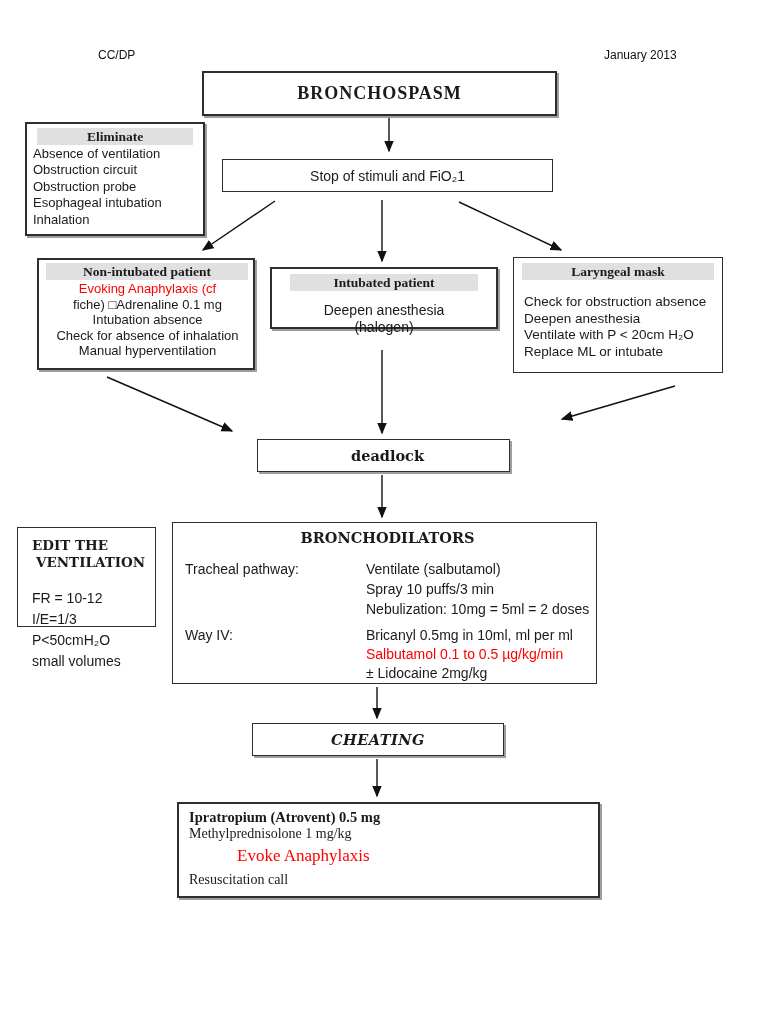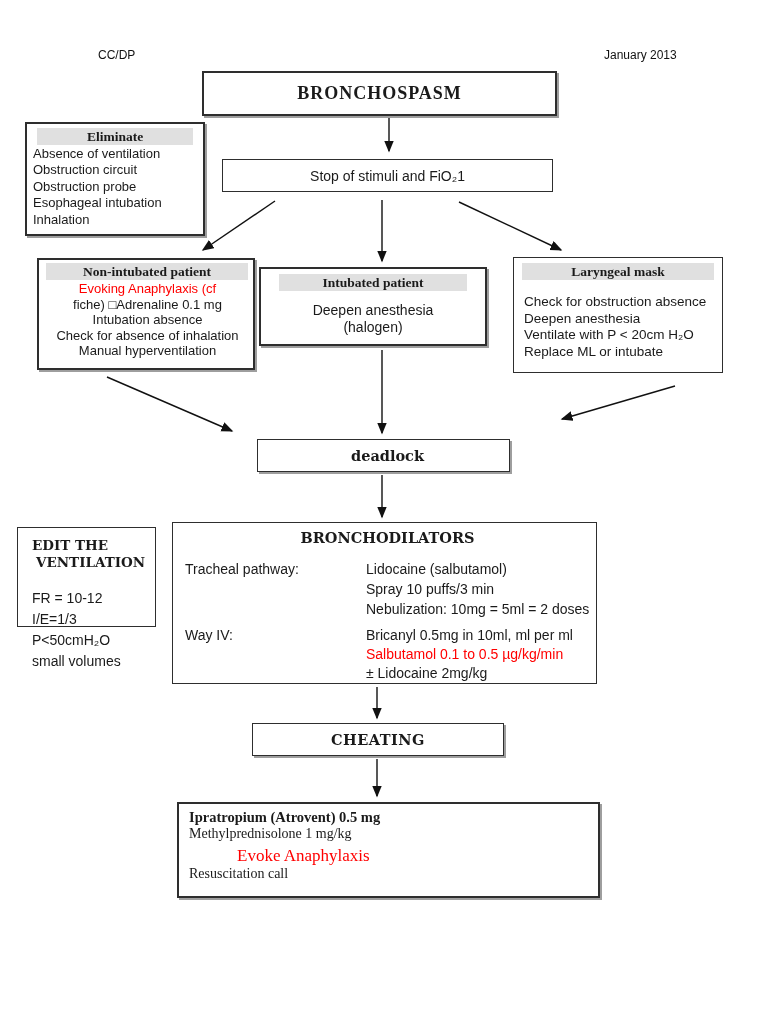--- a/index.html
+++ b/index.html
@@ -71,21 +71,21 @@
     <div class="graybar" style="margin:1px 2px 1px 4px;">Non-intubated patient</div>
     <div class="bodytext" style="padding-left:3px;text-align:center;">
       <div class="red">Evoking Anaphylaxis (cf</div>
       <div>fiche) □Adrenaline 0.1 mg</div>
       <div>Intubation absence</div>
       <div style="white-space:nowrap;">Check for absence of inhalation</div>
       <div>Manual hyperventilation</div>
     </div>
   </div>
 
-  <div class="box" style="left:259px;top:267px;width:228px;height:79px;padding:4px 16px;">
+  <div class="box" style="left:270px;top:267px;width:228px;height:62px;padding:4px 16px;">
     <div class="graybar" style="margin:1px 2px;">Intubated patient</div>
     <div style="text-align:center;font-size:14px;line-height:17px;margin-top:11px;">
       <div>Deepen anesthesia</div>
       <div>(halogen)</div>
     </div>
   </div>
 
   <div class="box thin" style="left:513px;top:257px;width:210px;height:116px;padding:4px 6px;">
     <div class="graybar" style="margin:1px 2px;">Laryngeal mask</div>
     <div style="font-size:13.5px;line-height:16.5px;margin-top:14px;padding-left:4px;">
@@ -98,21 +98,21 @@
 
   <div class="box thin titlebox" style="left:257px;top:439px;width:253px;height:33px;box-shadow:2px 2px 0 #9e9e9e;padding-left:8px;">
     <span class="serifhead" style="font-size:14.5px;font-family:'DejaVu Serif',serif;">deadlock</span>
   </div>
 
   <div class="box thin" style="left:172px;top:522px;width:425px;height:162px;padding:6px 6px 0 12px;">
     <div class="serifhead" style="text-align:center;font-size:14.5px;font-family:'DejaVu Serif',serif;">BRONCHODILATORS</div>
     <div class="bd-row" style="margin-top:13px;font-size:14px;line-height:20px;">
       <div class="bd-label">Tracheal pathway:</div>
       <div class="bd-lines">
-        <div>Lidocaine (salbutamol)</div>
+        <div>Ventilate (salbutamol)</div>
         <div>Spray 10 puffs/3 min</div>
         <div>Nebulization: 10mg = 5ml = 2 doses</div>
       </div>
     </div>
     <div class="bd-row" style="margin-top:7px;font-size:14px;line-height:19px;">
       <div class="bd-label">Way IV:</div>
       <div class="bd-lines">
         <div>Bricanyl 0.5mg in 10ml, ml per ml</div>
         <div class="red">Salbutamol 0.1 to 0.5 µg/kg/min</div>
         <div>± Lidocaine 2mg/kg</div>
@@ -126,24 +126,24 @@
       <div style="padding-left:4px;">VENTILATION</div>
     </div>
     <div style="font-size:14px;line-height:21px;margin-top:17px;">
       <div>FR = 10-12</div>
       <div>I/E=1/3</div>
       <div>P&lt;50cmH₂O</div>
       <div>small volumes</div>
     </div>
   </div>
 
-  <div class="box thin titlebox" style="left:252px;top:723px;width:252px;height:33px;box-shadow:2px 2px 0 #9e9e9e;">
+  <div class="box thin titlebox" style="left:252px;top:723px;width:252px;height:33px;box-shadow:2px 2px 0 #9e9e9e;font-style:italic;">
     <span class="serifhead" style="font-size:14.5px;letter-spacing:0.5px;font-family:'DejaVu Serif',serif;">CHEATING</span>
   </div>
 
   <div class="box" style="left:177px;top:802px;width:423px;height:96px;padding:5px 0 0 10px;">
     <div class="serifbody" style="font-weight:bold;font-size:14.5px;line-height:17px;">Ipratropium (Atrovent) 0.5 mg</div>
     <div class="serifbody" style="font-size:14px;line-height:16px;">Methylprednisolone 1 mg/kg</div>
     <div class="serifbody red" style="font-size:17px;line-height:20px;margin-top:4px;margin-left:48px;">Evoke Anaphylaxis</div>
-    <div class="serifbody" style="font-size:14px;line-height:16px;">Resuscitation call</div>
+    <div class="serifbody" style="font-size:14px;line-height:16px;margin-top:6px;">Resuscitation call</div>
   </div>
 
 </div>
 
 </body></html>

